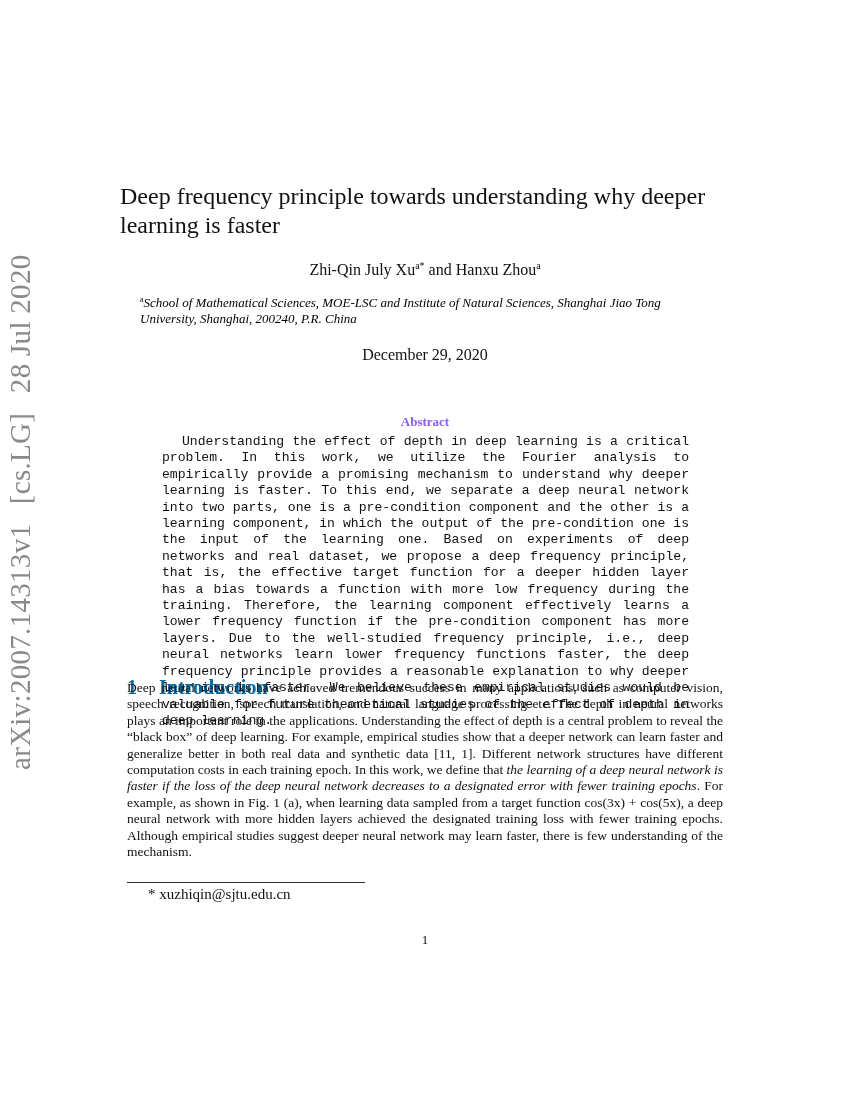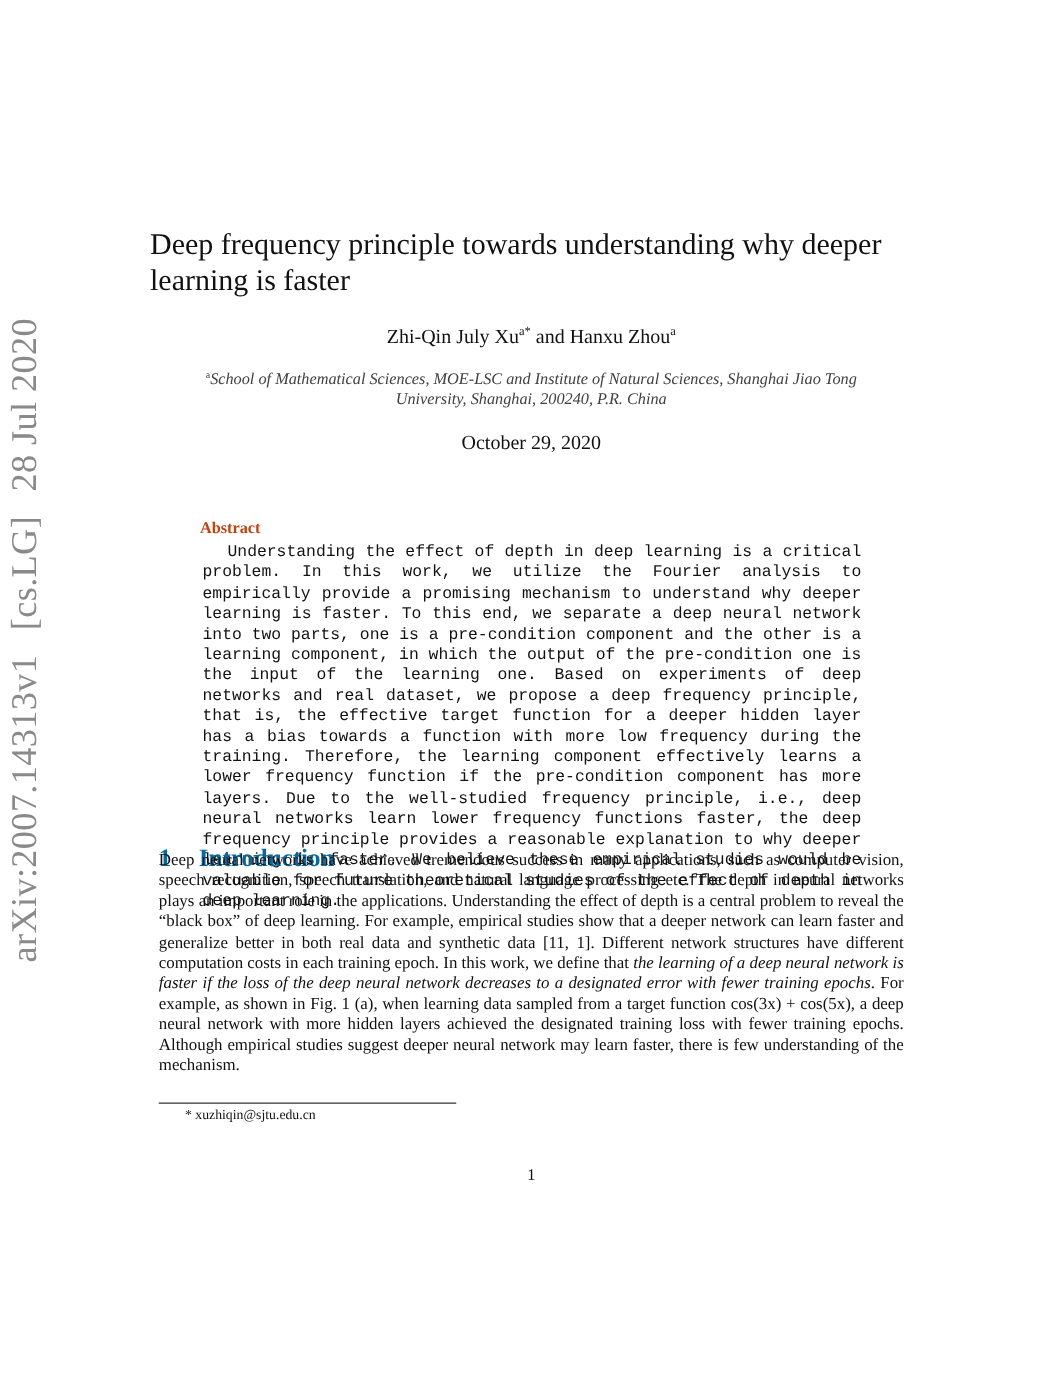--- a/index.html
+++ b/index.html
@@ -28,31 +28,31 @@
     position: absolute; left: 120px; width: 610px; top: 182px;
     font-size: 24px; line-height: 29px; color: #111;
   }
   .authors {
     position: absolute; left: 120px; width: 610px; top: 260px;
     text-align: center; font-size: 16px; color: #111;
   }
   .authors sup { font-size: 10px; }
   .affiliation {
     position: absolute; left: 140px; width: 570px; top: 292px;
-    text-align: center; font-size: 13px; line-height: 16px; font-style: italic; color: #404040;
+    font-size: 13px; line-height: 16px; font-style: italic; color: #000000;
   }
   .affiliation sup { font-style: normal; font-size: 8px; }
   .date {
     position: absolute; left: 120px; width: 610px; top: 346px;
     text-align: center; font-size: 16px; color: #111;
   }
 
   .abstract-title {
     position: absolute; left: 160px; width: 530px; top: 414px;
-    text-align: left; font-weight: bold; font-size: 13px; color: #c2410c;
+    text-align: center; font-weight: bold; font-size: 13px; color: #8b5cf6;
   }
   .abstract-body {
     position: absolute; left: 162px; width: 527px; top: 434px;
     font-size: 13.1px; line-height: 16.4px; text-align: justify; color: #111;
     text-indent: 20px;
     font-family: Liberation Mono, monospace;
   }
 
   .section-heading {
     position: absolute; left: 127px; top: 644px;
@@ -65,21 +65,21 @@
     font-size: 13.5px; line-height: 16.4px; text-align: justify; color: #111;
   }
   .intro-body em { font-style: italic; }
 
   .footnote-rule {
     position: absolute; left: 127px; top: 882px; width: 238px; height: 0;
     border-top: 1px solid #333;
   }
   .footnote {
     position: absolute; left: 148px; top: 886px;
-    font-size: 11px; color: #111;
+    font-size: 15px; color: #111;
   }
   .page-number {
     position: absolute; left: 415px; width: 20px; top: 932px;
     text-align: center; font-size: 13px; color: #111;
   }
 </style>
 </head>
 <body>
 
 <div class="page">
@@ -95,21 +95,21 @@
   <div class="authors">
     <span>Zhi-Qin July Xu</span><sup>a*</sup>
     <span>and</span>
     <span>Hanxu Zhou</span><sup>a</sup>
   </div>
 
   <div class="affiliation">
     <sup>a</sup><span>School of Mathematical Sciences, MOE-LSC and Institute of Natural Sciences, Shanghai Jiao Tong University, Shanghai, 200240, P.R. China</span>
   </div>
 
-  <div class="date">October 29, 2020</div>
+  <div class="date">December 29, 2020</div>
 
   <div class="abstract-title">Abstract</div>
   <div class="abstract-body">Understanding the effect of depth in deep learning is a critical problem. In this work, we utilize the Fourier analysis to empirically provide a promising mechanism to understand why deeper learning is faster. To this end, we separate a deep neural network into two parts, one is a pre-condition component and the other is a learning component, in which the output of the pre-condition one is the input of the learning one. Based on experiments of deep networks and real dataset, we propose a deep frequency principle, that is, the effective target function for a deeper hidden layer has a bias towards a function with more low frequency during the training. Therefore, the learning component effectively learns a lower frequency function if the pre-condition component has more layers. Due to the well-studied frequency principle, i.e., deep neural networks learn lower frequency functions faster, the deep frequency principle provides a reasonable explanation to why deeper learning is faster. We believe these empirical studies would be valuable for future theoretical studies of the effect of depth in deep learning.</div>
 
   <div class="section-heading">
     <span class="num">1</span><span>Introduction</span>
   </div>
 
   <div class="intro-body"><span>Deep neural networks have achieved tremendous success in many applications, such as computer vision, speech recognition, speech translation, and natural language processing etc. The depth in neural networks plays an important role in the applications. Understanding the effect of depth is a central problem to reveal the “black box” of deep learning. For example, empirical studies show that a deeper network can learn faster and generalize better in both real data and synthetic data [11, 1]. Different network structures have different computation costs in each training epoch. In this work, we define that </span><em>the learning of a deep neural network is faster if the loss of the deep neural network decreases to a designated error with fewer training epochs</em><span>. For example, as shown in Fig. 1 (a), when learning data sampled from a target function cos(3x) + cos(5x), a deep neural network with more hidden layers achieved the designated training loss with fewer training epochs. Although empirical studies suggest deeper neural network may learn faster, there is few understanding of the mechanism.</span></div>
 

